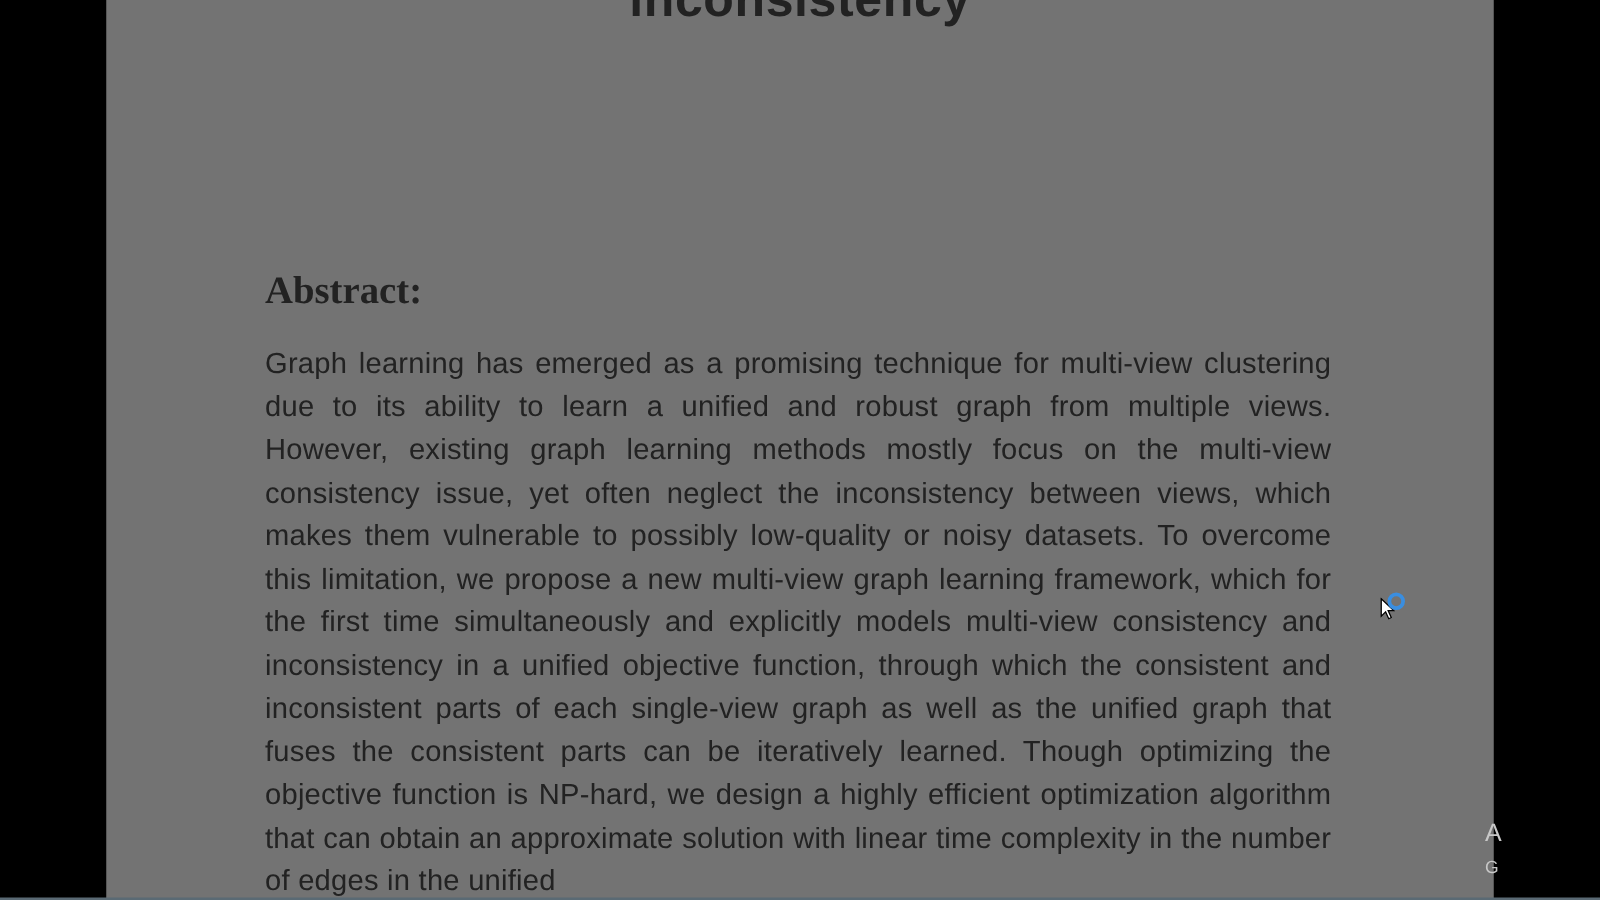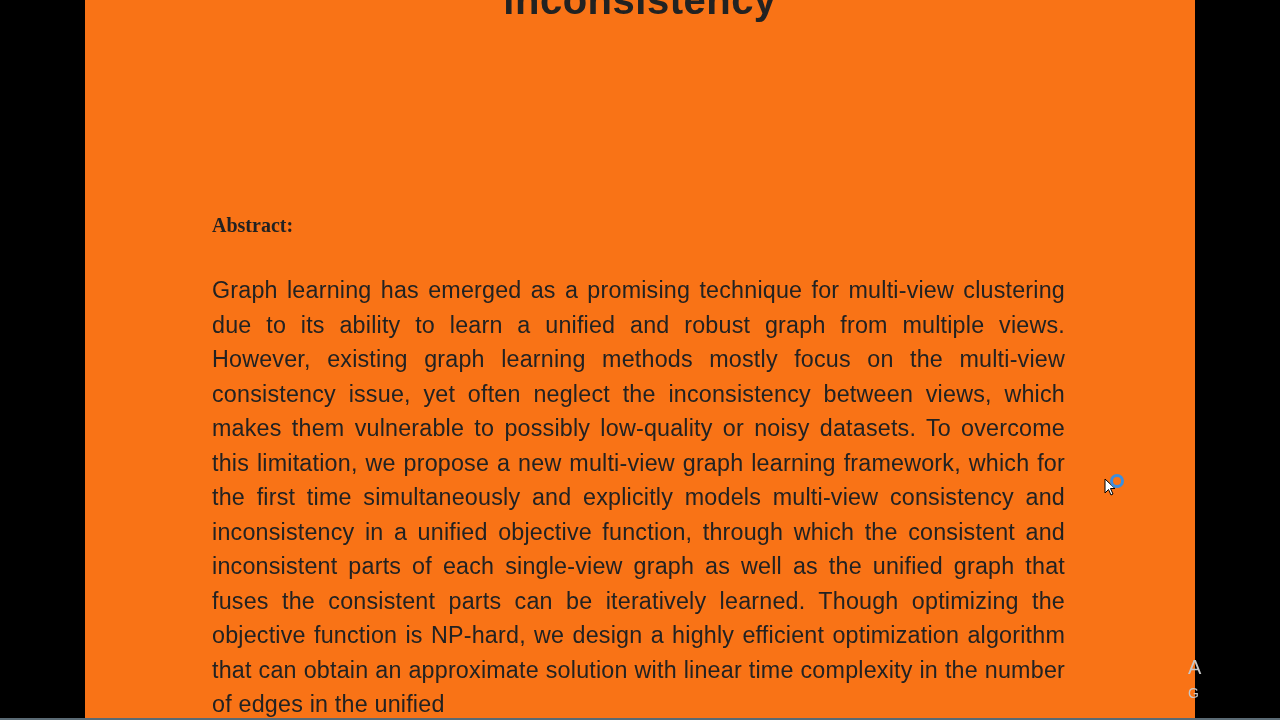--- a/index.html
+++ b/index.html
@@ -1,19 +1,19 @@
 <!DOCTYPE html>
 <html><head>
 <meta charset="utf-8">
 <style>
   html, body { margin:0; padding:0; }
   body { width:1280px; height:720px; background:#000; position:relative; overflow:hidden; font-family:"DejaVu Serif", serif; }
-  .page { position:absolute; left:85px; top:0; width:1110px; height:720px; background:#f97316; overflow:hidden; }
+  .page { position:absolute; left:85px; top:0; width:1110px; height:720px; background:#737373; overflow:hidden; }
   .title { position:absolute; left:0; right:0; top:-22px; text-align:center; font-family:"Liberation Sans", sans-serif; font-weight:bold; font-size:40px; color:#222; letter-spacing:0.5px; }
-  .heading { position:absolute; left:127px; top:214px; font-family:"Liberation Serif", serif; font-weight:bold; font-size:20px; color:#222; }
+  .heading { position:absolute; left:127px; top:214px; font-family:"Liberation Serif", serif; font-weight:bold; font-size:31px; color:#222; }
   .body-text { position:absolute; left:127px; top:273px; width:853px; font-family:Liberation Sans, sans-serif; font-size:23.3px; line-height:34.5px; color:#222; text-align:justify; margin:0; letter-spacing:0.2px; }
   .bottom-bar { position:absolute; left:0; bottom:0; width:1280px; height:2px; background:#5a6a74; }
   .cursor { position:absolute; left:1104px; top:478px; width:12px; height:18px; }
   .busy { position:absolute; left:1110px; top:474px; width:8px; height:8px; border:3px solid #3a8ee0; border-radius:50%; }
   .watermark { position:absolute; left:1188px; top:654px; font-family:"Liberation Sans", sans-serif; font-size:20px; color:#c8c8c8; line-height:26px; }
 </style>
 </head>
 <body>
 
 <div class="page">

